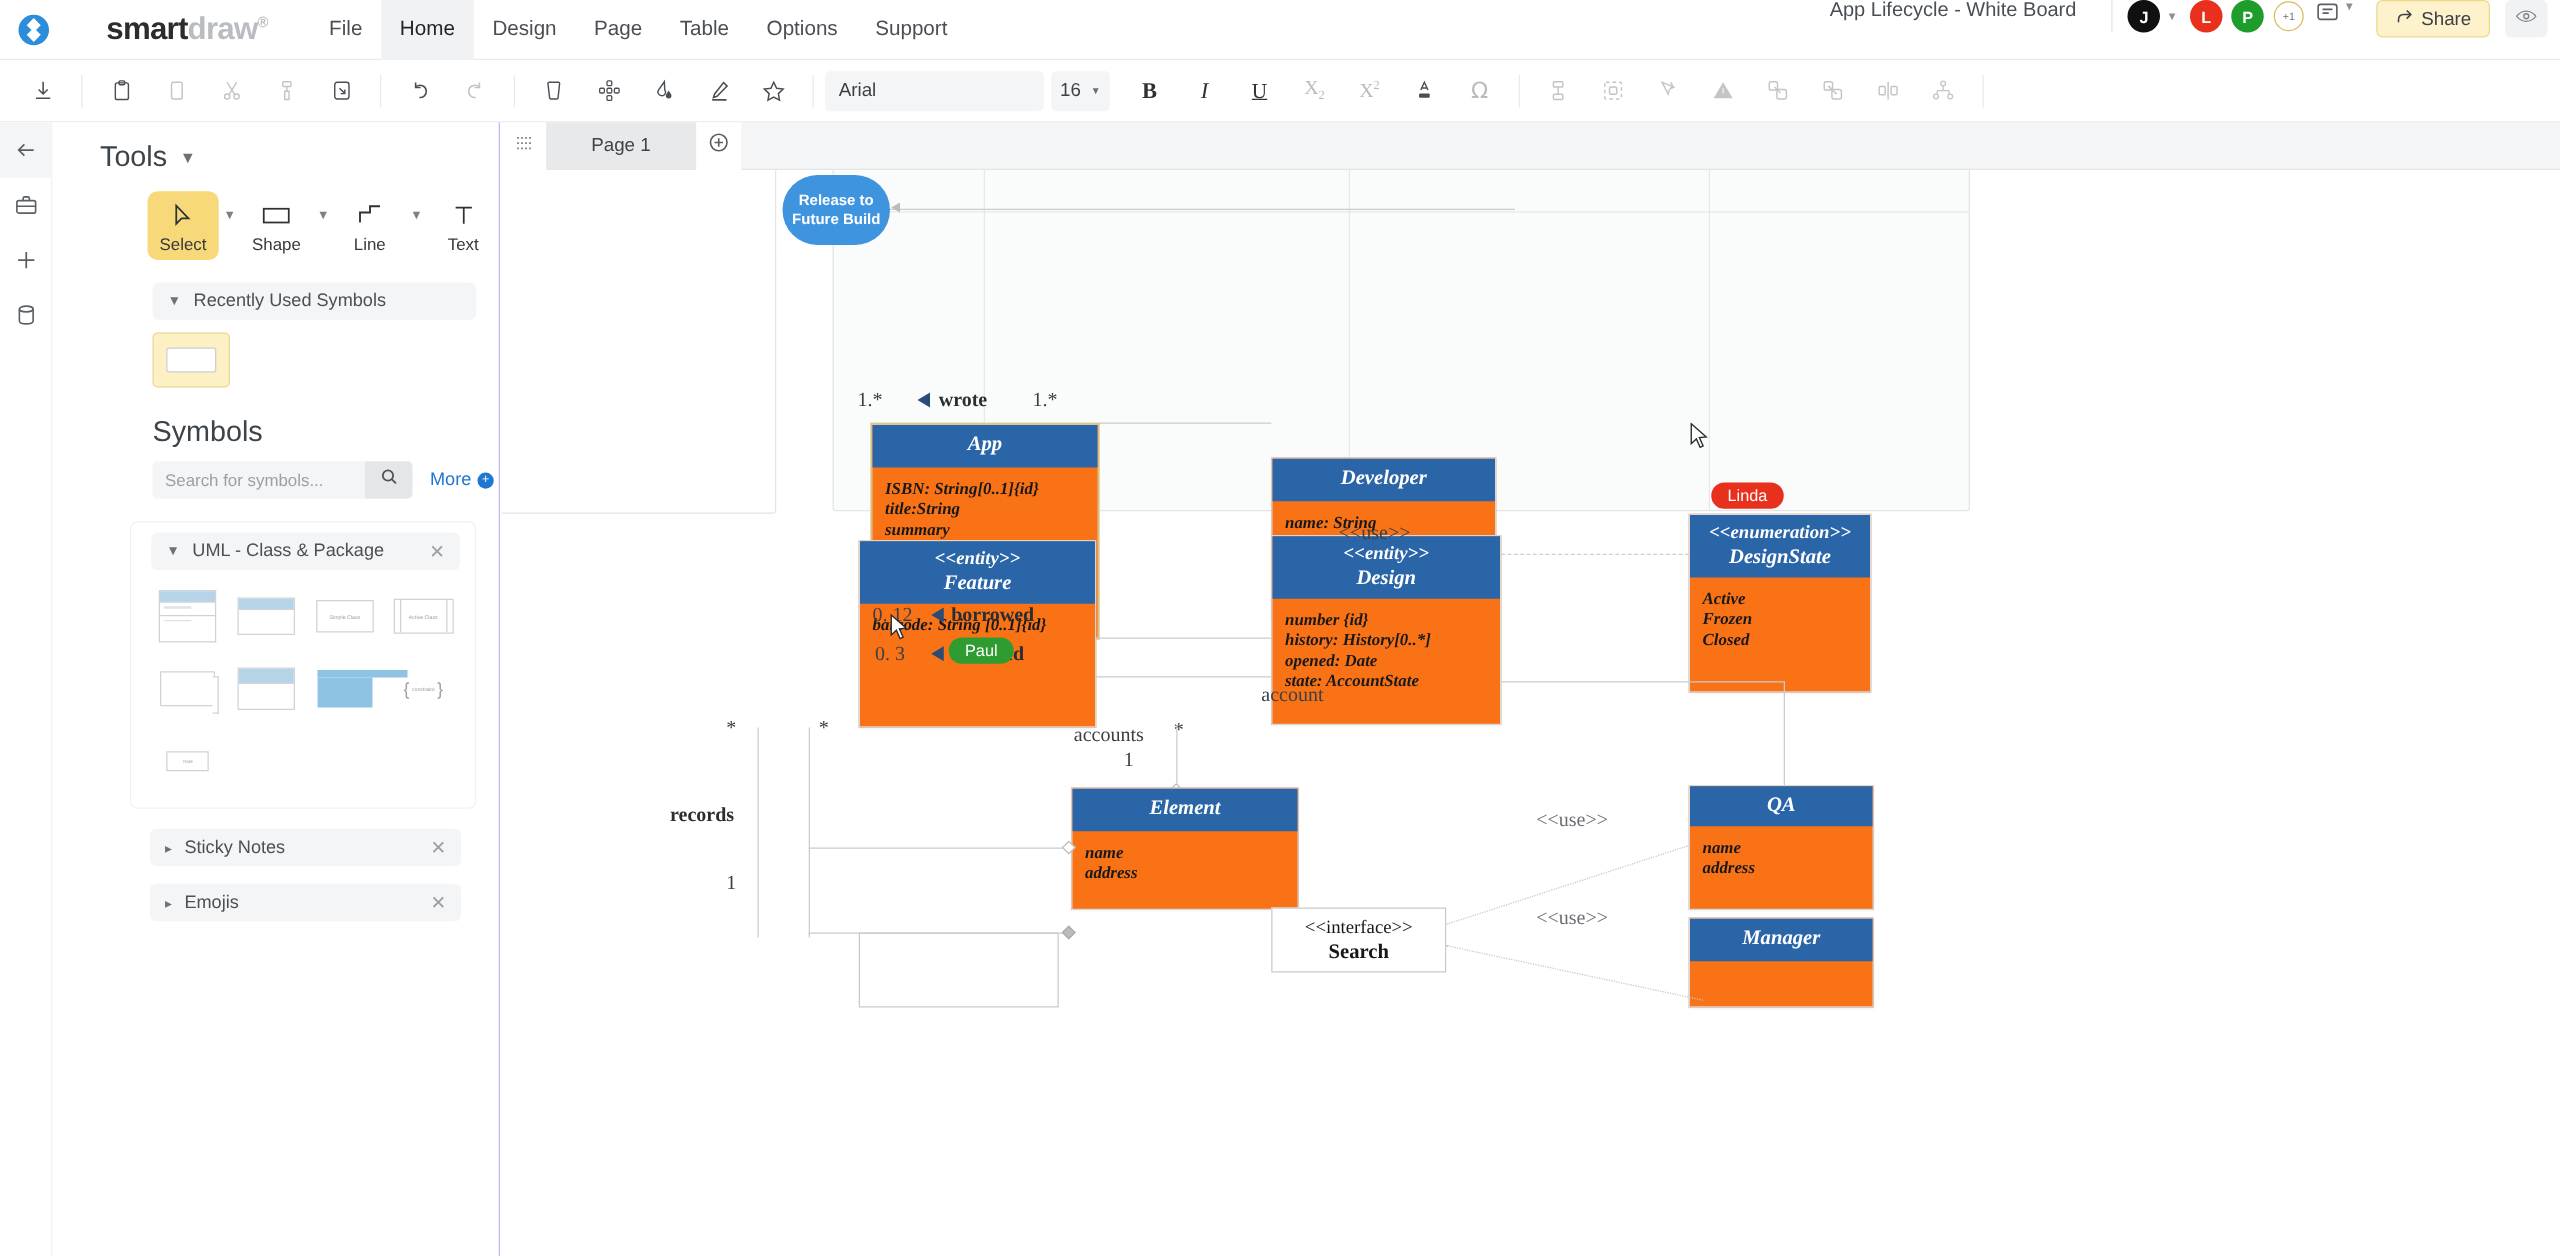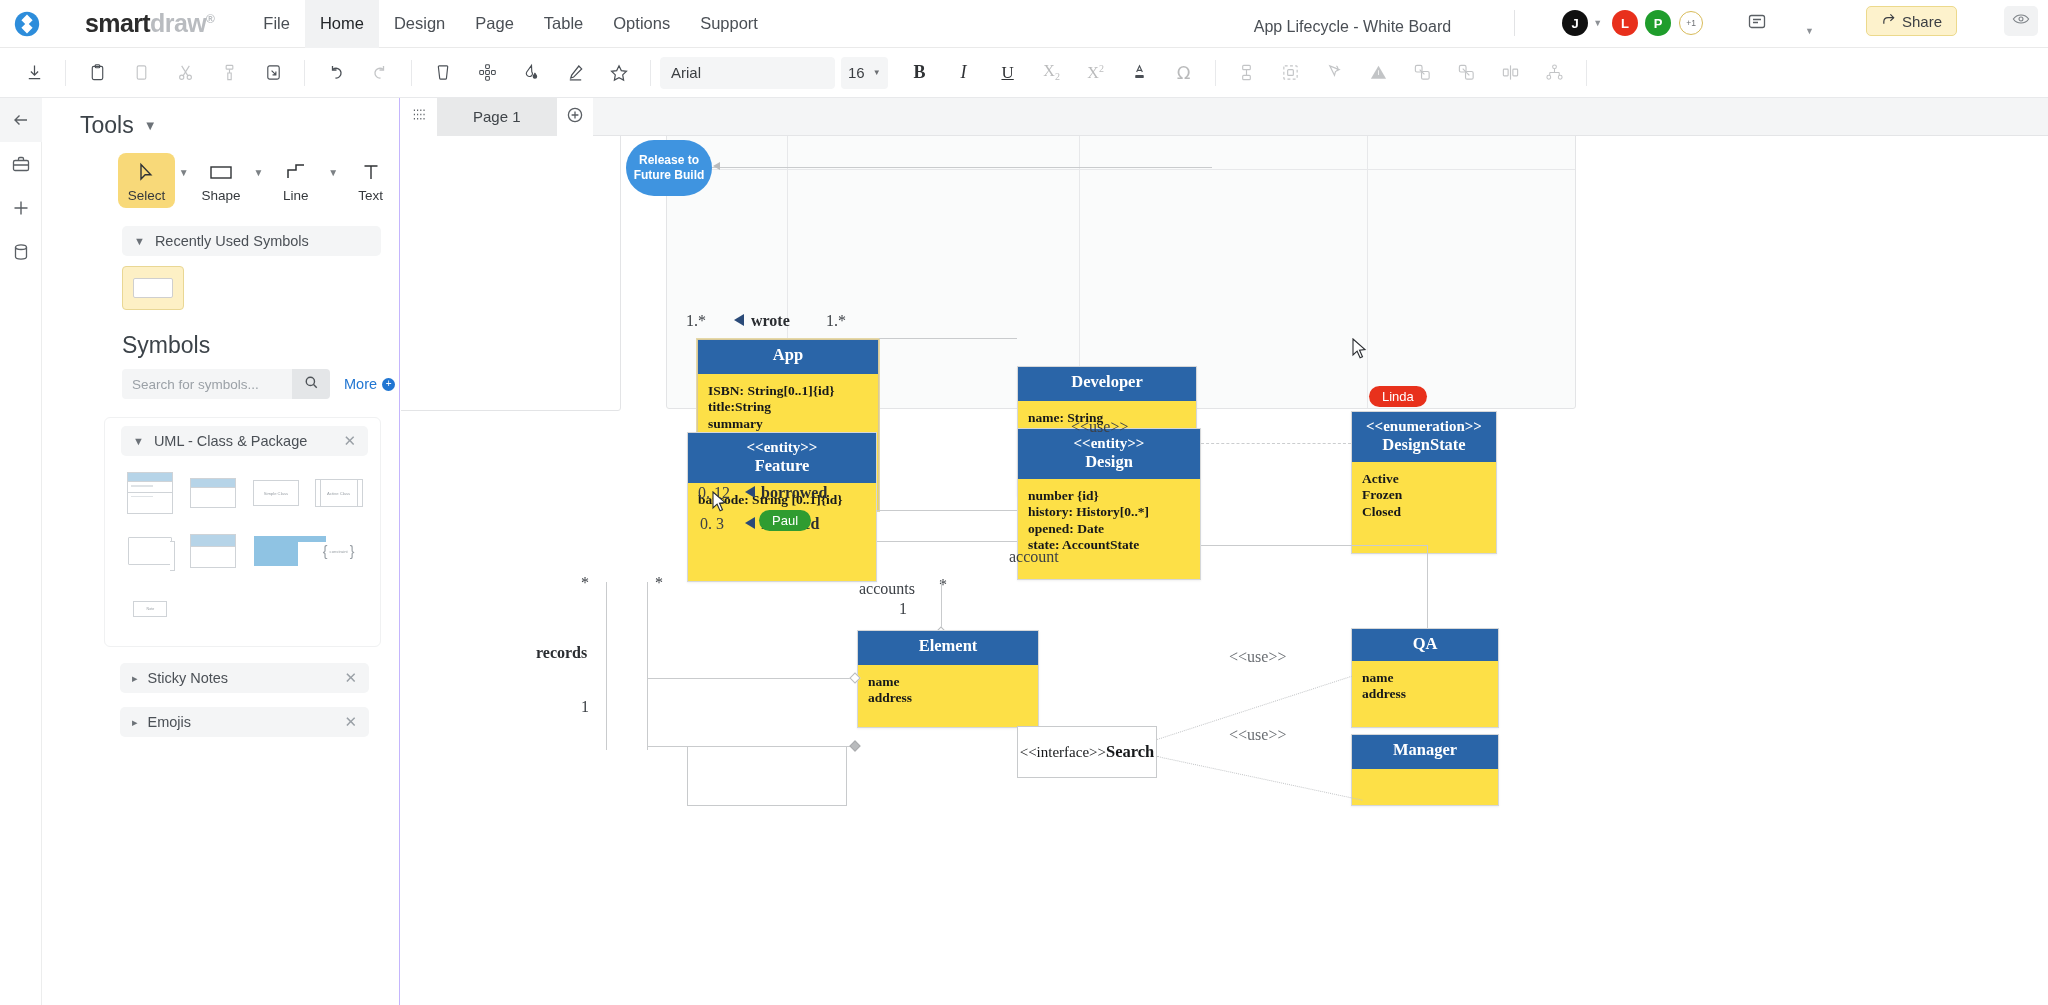--- a/index.html
+++ b/index.html
@@ -23,21 +23,21 @@
   .logo-text .draw  { color: #b9bcc0; }
   .logo-text .reg   { color: #b9bcc0; font-size: 12px; vertical-align: super; }
 
   .menu-items { display: flex; align-items: center; margin-left: 34px; height: 59px; }
   .menu-item {
     font-size: 16.5px; color: #4a4f55; padding: 0 15px; height: 48px;
     display: flex; align-items: center; cursor: pointer;
   }
   .menu-item.active { background: #f1f2f3; color: #232629; }
 
-  .topright { position: absolute; right: 10px; top: 0; height: 36px; display: flex; align-items: flex-end; gap: 35px; }
+  .topright { position: absolute; right: 10px; top: 0; height: 36px; display: flex; align-items: flex-start; }
   .doc-title { font-size: 16px; color: #4a4f55; margin-right: 16px; }
   .vdiv { width: 1px; height: 26px; background: #e2e3e5; margin: 0 12px; }
   .avatars { display: flex; align-items: center; }
   .av {
     width: 26px; height: 26px; border-radius: 50%;
     color: #fff; font-size: 13px; font-weight: bold;
     display: flex; align-items: center; justify-content: center;
     margin-right: 2px; cursor: pointer;
   }
   .av-j { background: #101010; }
@@ -217,41 +217,42 @@
     font-family: "Liberation Sans", sans-serif;
   }
   .rel-line { position: absolute; left: 311px; top: 31px; width: 500px; height: 1px; background: #c9cbcd; }
   .rel-arrow {
     position: absolute; left: 312px; top: 26px; width: 0; height: 0;
     border-top: 4px solid transparent; border-bottom: 4px solid transparent; border-right: 7px solid #b9bbbd;
   }
 
   
   .uml {
-    position: absolute; background: #fde047; border: 1px solid #d5d7d9;
+    position: absolute; background: #f97316; border: 1px solid #d5d7d9;
     box-shadow: 0 1px 2px rgba(0,0,0,0.06);
+    font-style: italic;
   }
   .uml-hdr {
     background: #2a65a8; color: #fff; text-align: center;
     font-family: "Liberation Serif", serif; font-weight: bold;
     padding: 5px 4px 6px 4px; line-height: 1.2;
   }
   .uml-hdr .stereo { display: block; font-size: 15px; font-weight: bold; }
   .uml-hdr .nm { display: block; font-size: 16.5px; font-weight: bold; }
   .uml-body {
     padding: 9px 10px; font-family: "Liberation Serif", serif;
     font-size: 13.5px; color: #16181a; line-height: 1.22; font-weight: bold;
   }
   .uml-body div { white-space: nowrap; }
   .uml.selected { border: 1px solid #d8c99a; box-shadow: 0 0 0 1px #e5d8a7; }
 
   .uml-plain {
     position: absolute; background: #fff; border: 1px solid #c8cacc;
     text-align: center; font-family: "Liberation Serif", serif;
-    display: flex; flex-direction: row; align-items: center; justify-content: center;
+    display: flex; flex-direction: column; align-items: center; justify-content: center;
   }
   .uml-plain .stereo { font-size: 15px; color: #16181a; }
   .uml-plain .nm { font-size: 16.5px; color: #16181a; font-weight: bold; }
 
   
   .badge {
     position: absolute; height: 21px; border-radius: 11px; color: #fff;
     font-size: 13px; display: flex; align-items: center; justify-content: center;
     padding: 0 13px; font-family: "Liberation Sans", sans-serif; z-index: 6;
   }

